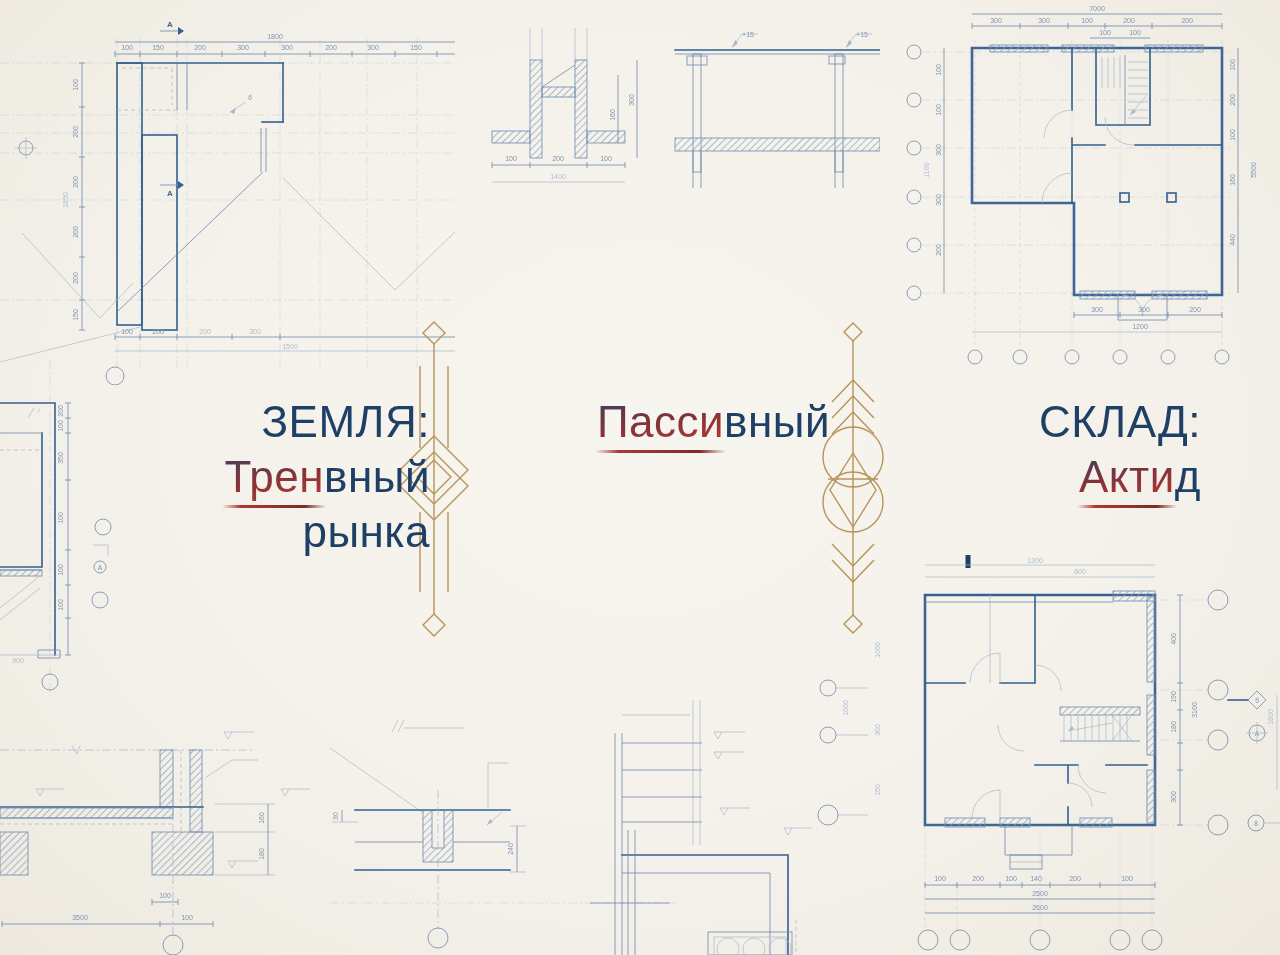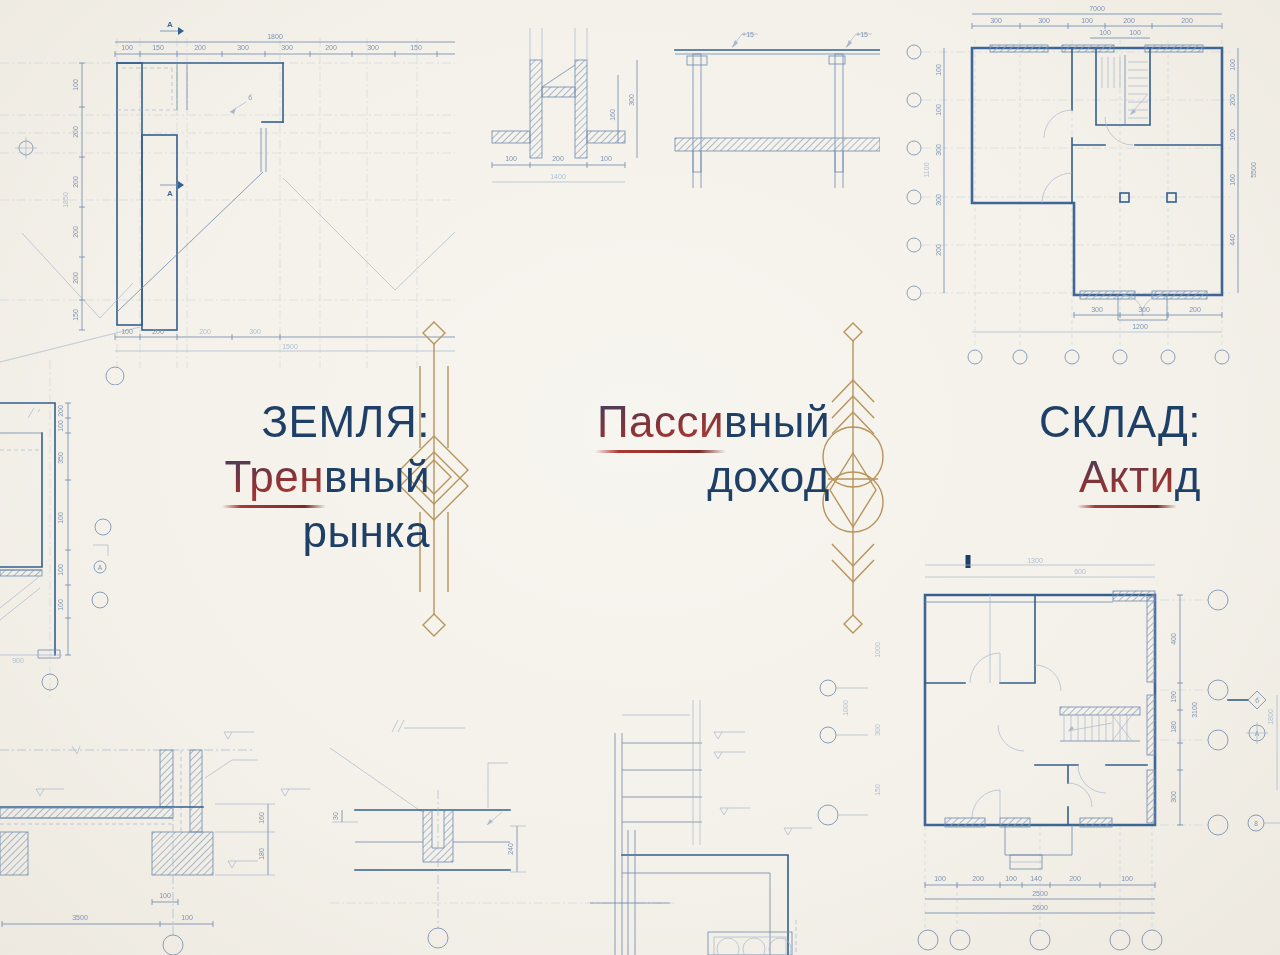--- a/index.html
+++ b/index.html
@@ -468,21 +468,20 @@
   </svg>
 
   <div class="headline" style="left:60px">
     <div>ЗЕМЛЯ:</div>
     <div><span class="hl">Трен</span><span>вный</span></div>
     <div>рынка</div>
   </div>
 
   <div class="headline" style="left:460px">
     <div><span class="hl">Пасси</span><span>вный</span></div>
-    <div>доход</div>
   </div>
 
   <div class="headline" style="left:831px">
     <div>СКЛАД:</div>
     <div><span class="hl">Акти</span><span>д</span></div>
   </div>
 
 </div>
 
 </body></html>

